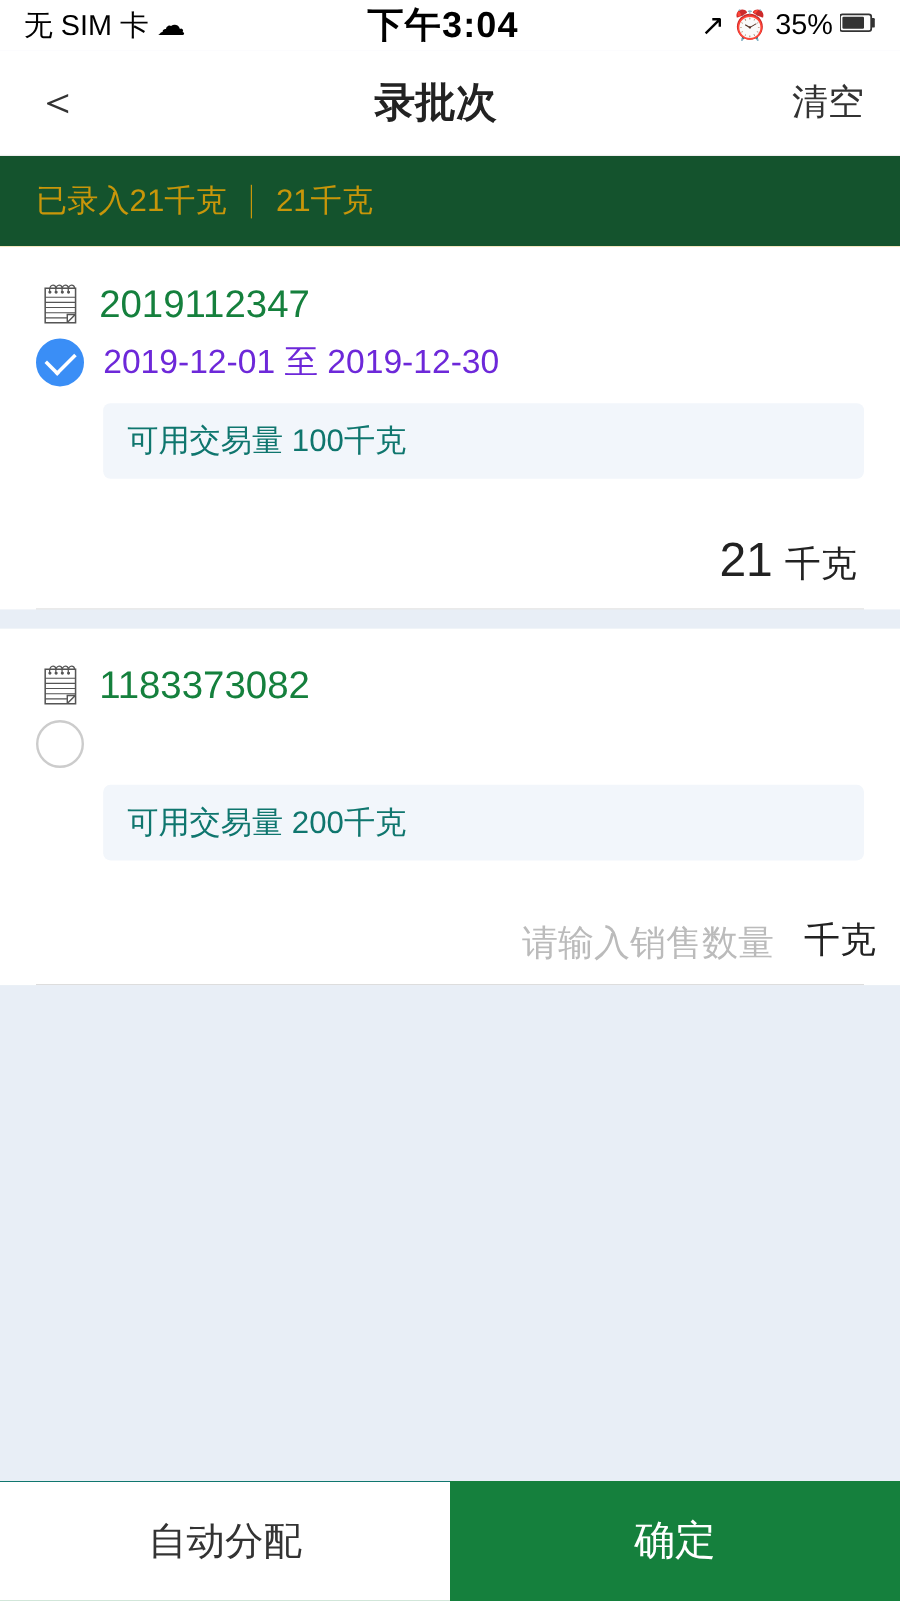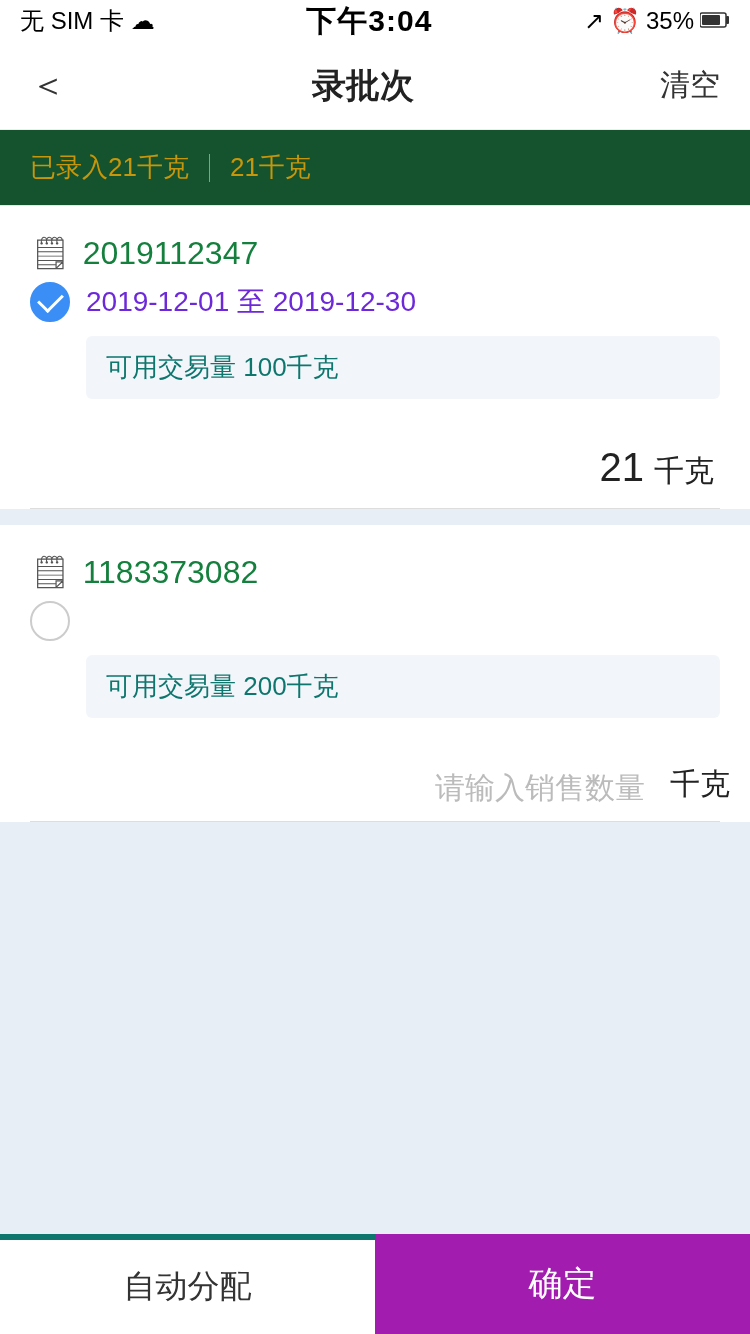--- a/index.html
+++ b/index.html
@@ -247,25 +247,25 @@
     .btn-auto {
       flex: 1;
       background: #fff;
       border: none;
       font-size: 32px;
       color: #333;
       display: flex;
       align-items: center;
       justify-content: center;
       cursor: pointer;
-      border-top: 6px solid #0f766e;
+      border-top: 1px solid #0f766e;
     }
     .btn-confirm {
       flex: 1;
-      background: #a21caf;
+      background: #15803d;
       border: none;
       font-size: 34px;
       color: #fff;
       display: flex;
       align-items: center;
       justify-content: center;
       cursor: pointer;
     }
 
     .content-area {

